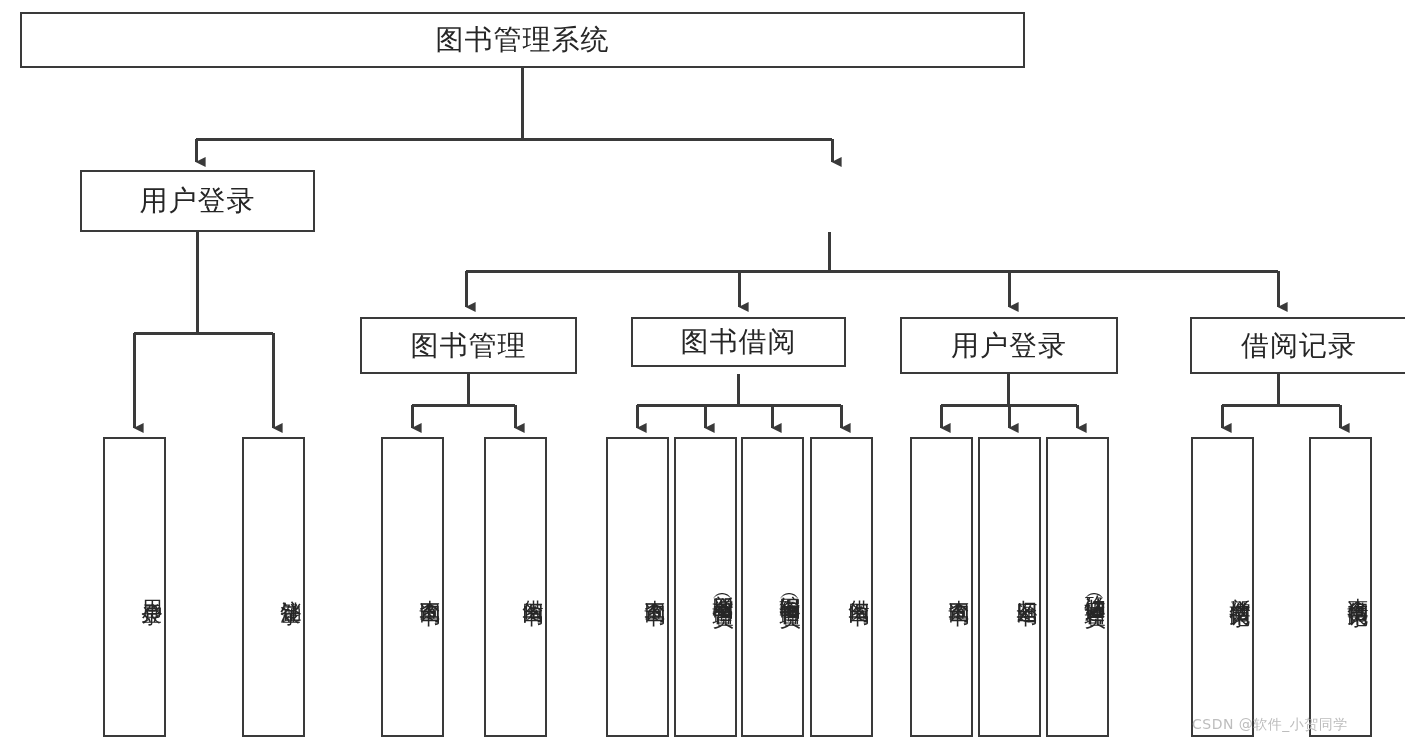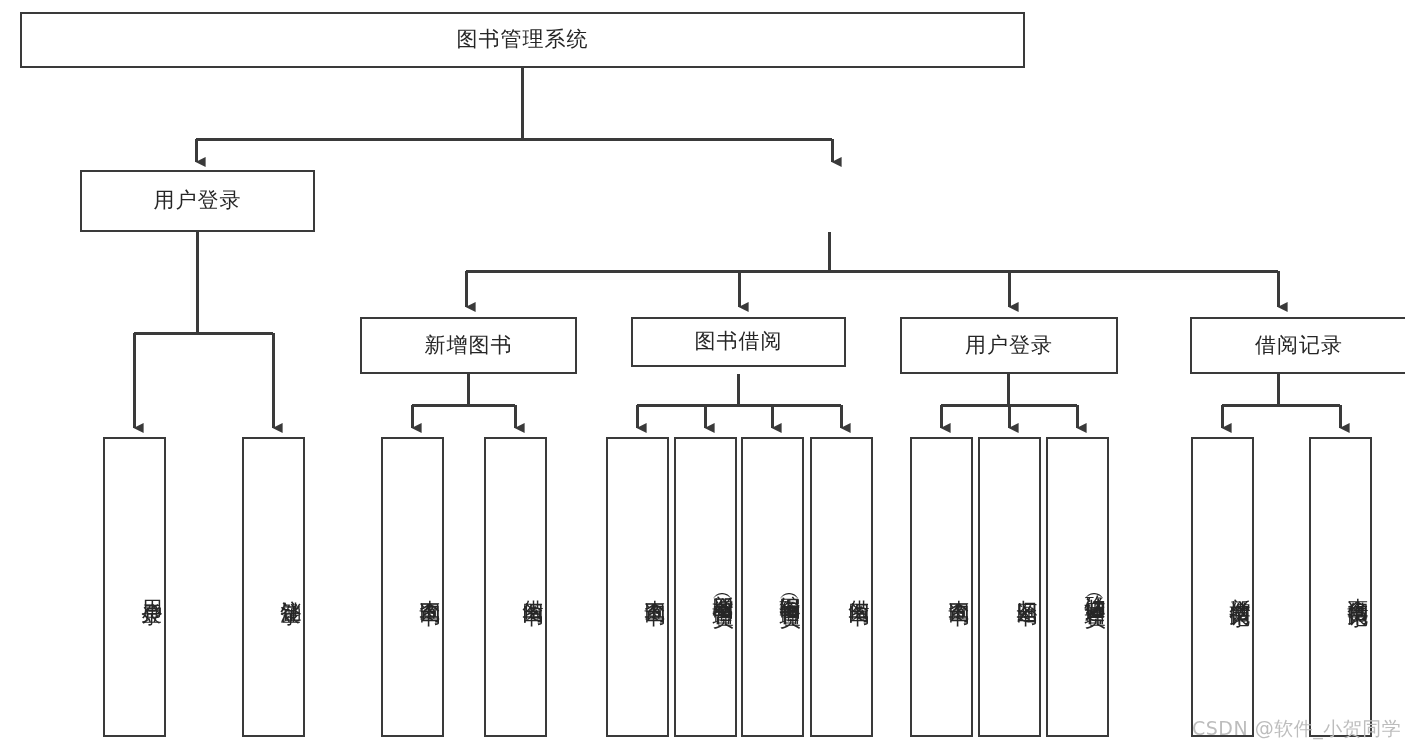--- a/index.html
+++ b/index.html
@@ -30,21 +30,21 @@
     box-sizing: border-box;
     border: 2px solid #3a3a3a;
     background: #ffffff;
     display: flex;
     align-items: center;
     justify-content: center;
     color: #262626;
     text-align: center;
   }
   .node.horiz {
-    font-size: 21px;
+    font-size: 28px;
     letter-spacing: 1px;
     line-height: 1.2;
   }
   .node.vert {
     writing-mode: vertical-rl;
     text-orientation: upright;
     font-size: 21px;
     line-height: 1.22;
     letter-spacing: 2px;
     padding-top: 8px;
@@ -54,21 +54,21 @@
   }
   .node.vert .nlabel {
     writing-mode: vertical-rl;
     text-orientation: upright;
     white-space: normal;
     display: block;
   }
   .watermark {
     position: absolute;
     color: #bdbdbd;
-    font-size: 19px;
+    font-size: 14px;
     letter-spacing: 0.5px;
     white-space: nowrap;
     user-select: none;
   }
 </style>
 </head>
 <body>
 
 <div id="canvas">
 
@@ -124,21 +124,21 @@
 
   <div class="node horiz" style="left:20px; top:12px; width:1005px; height:56px;">
     <span class="nlabel">图书管理系统</span>
   </div>
 
   <div class="node horiz" style="left:80px; top:170px; width:235px; height:62px;">
     <span class="nlabel">用户登录</span>
   </div>
 
   <div class="node horiz" style="left:360px; top:317px; width:217px; height:57px;">
-    <span class="nlabel">新增图书</span>
+    <span class="nlabel">图书管理</span>
   </div>
   <div class="node horiz" style="left:631px; top:317px; width:215px; height:50px;">
     <span class="nlabel">图书借阅</span>
   </div>
   <div class="node horiz" style="left:900px; top:317px; width:218px; height:57px;">
     <span class="nlabel">用户登录</span>
   </div>
   <div class="node horiz" style="left:1170px; top:317px; width:218px; height:57px;margin-left:20px;">
     <span class="nlabel">借阅记录</span>
   </div>

